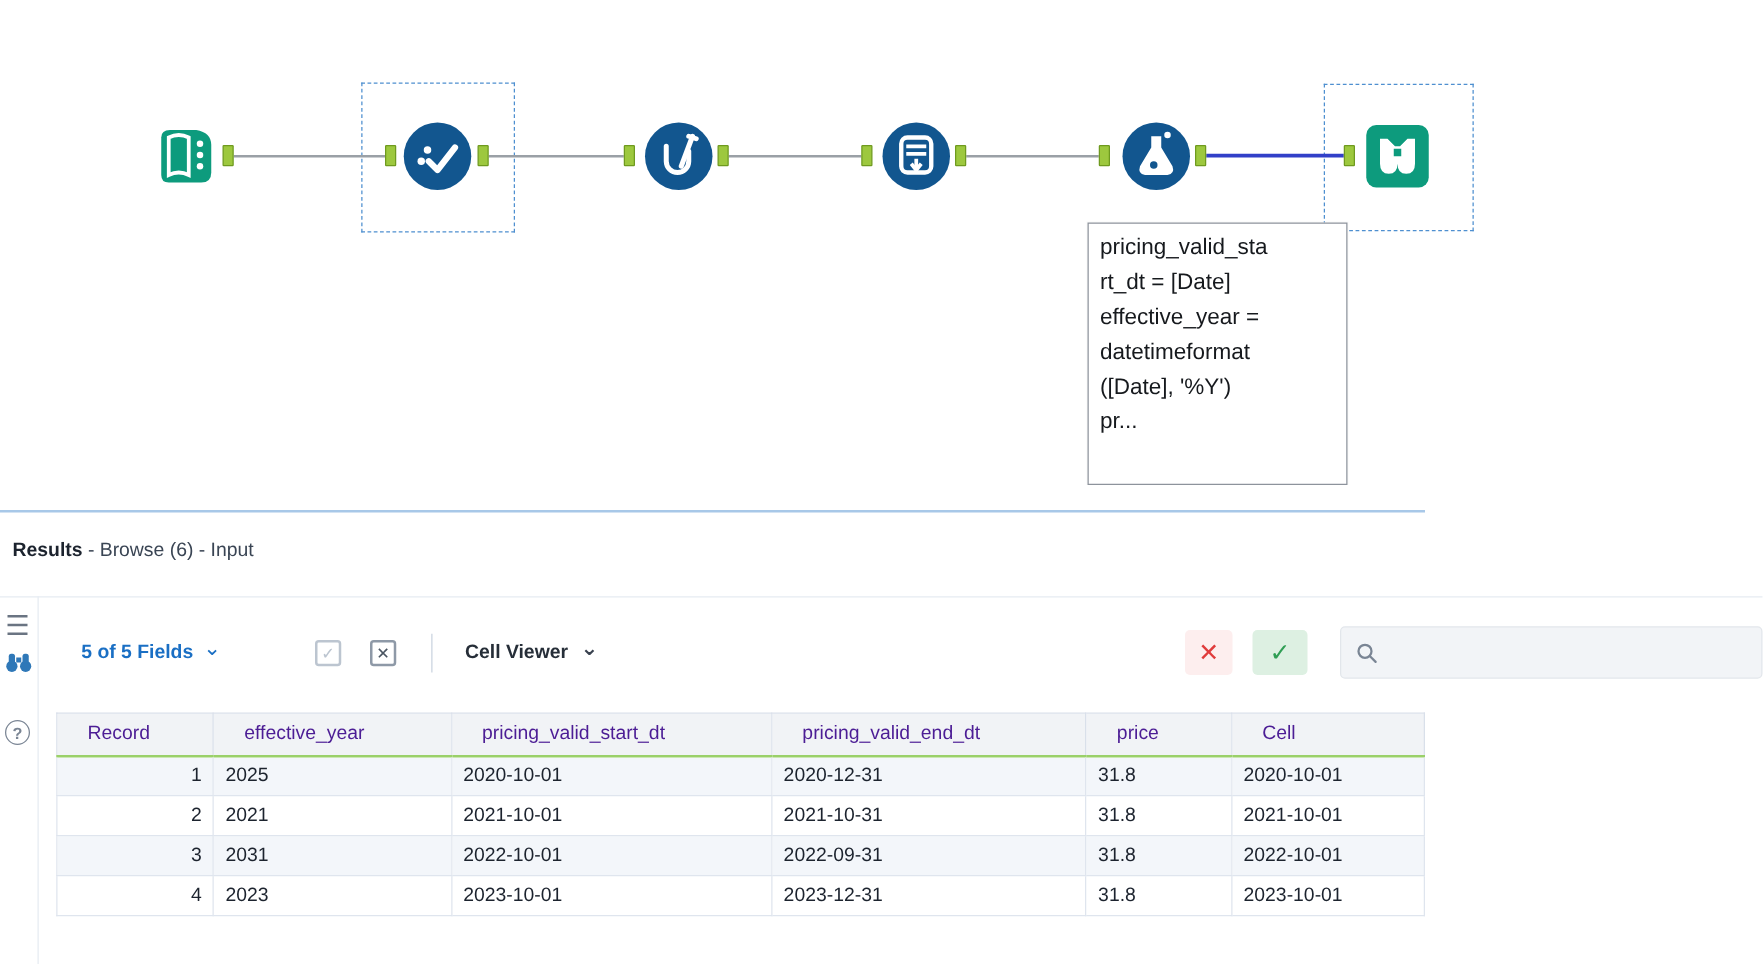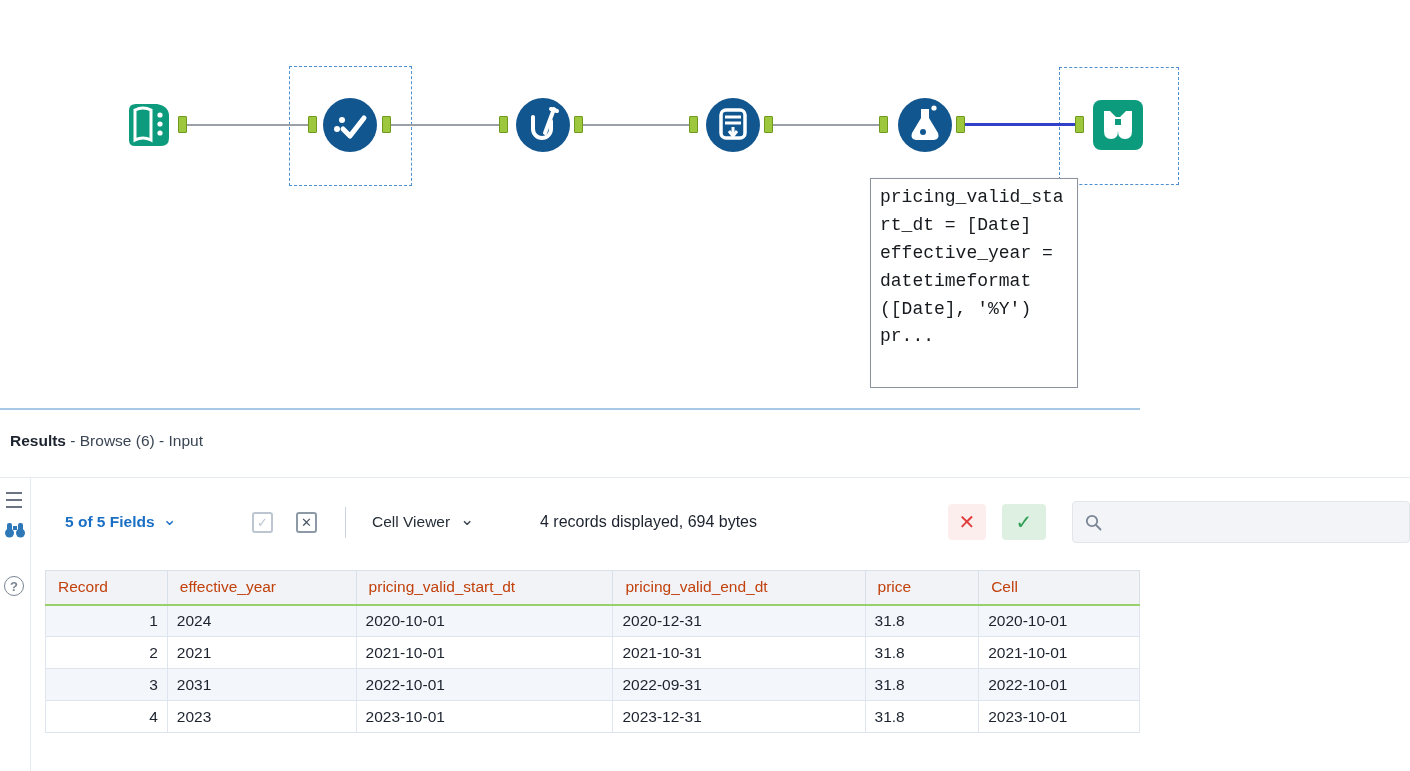--- a/index.html
+++ b/index.html
@@ -40,39 +40,39 @@
     font-size:13px; color:#7a8594; font-weight:bold; }
 
   
   .tb { position:absolute; display:flex; align-items:center; }
   .fields-dd { left:65px; top:96px; height:32px; color:#1a6fc4; font-size:15.5px; font-weight:bold; cursor:pointer;align-items:center; }
   .fields-dd .chev { margin-left:8px; font-size:17px; font-weight:normal; transform:translateY(-3px); }
   .cbox { width:21px; height:21px; border-radius:3px; display:flex; align-items:center; justify-content:center; font-size:13px; }
   .cb1 { left:252px; top:102px; border:2px solid #bcc5d0; color:#bcc5d0; }
   .cb2 { left:296px; top:102px; border:2px solid #8e99a7; color:#4a5562; }
   .tb-divider { left:345px; top:97px; width:1px; height:31px; background:#cad3df; }
-  .cell-viewer { left:372px; top:96px; height:32px; color:#262e38; font-size:15.5px; cursor:pointer; }
+  .cell-viewer { left:372px; top:96px; height:32px; color:#262e38; font-size:15.5px; cursor:pointer;font-weight:bold; }
   .cell-viewer .chev { margin-left:10px; font-size:17px; color:#3a4350; transform:translateY(-3px); }
   .records-info { left:540px; top:96px; height:32px; font-size:16px; color:#1c232e; }
   .btn-x { left:948px; top:94px; width:38px; height:36px; border-radius:4px; background:#fdeeee;
     color:#e03c3c; font-size:20px; font-weight:bold; justify-content:center; cursor:pointer; }
   .btn-check { left:1002px; top:94px; width:44px; height:36px; border-radius:4px; background:#ddf0e2;
     color:#2f9e54; font-size:20px; font-weight:bold; justify-content:center; cursor:pointer; }
 
   .search-box { left:1072px; top:91px; width:338px; height:42px; background:#f2f4f7;
     border:1px solid #e2e6eb; border-radius:4px; padding:0 12px; }
   .search-box input { border:none; outline:none; background:transparent; font-size:16px; color:#3a4554;
     width:260px; margin-left:10px; font-family:"Liberation Sans",sans-serif; }
   .search-box input::placeholder { color:#8a94a2; }
 
   
   #grid { position:absolute; left:45px; top:160px; border-collapse:collapse; table-layout:fixed;
     border:1px solid #c8d2df; font-size:15.5px; }
   #grid th { height:34px; background:#f1f3f6; border:1px solid #d9e0ea; border-bottom:2px solid #9ad069;
-    font-weight:normal; color:#c2410c; text-align:left; padding:0 12px; overflow:hidden; white-space:nowrap; }
+    font-weight:normal; color:#4c1d95; text-align:left; padding:0 24px; overflow:hidden; white-space:nowrap; }
   #grid td { height:32px; border:1px solid #dfe5ee; padding:0 9px; color:#1c232e; overflow:hidden; white-space:nowrap; }
   #grid tr.odd td { background:#f3f6fa; }
   #grid tr.even td { background:#ffffff; }
   #grid td.rec { text-align:right; }
 </style>
 </head>
 <body>
 
 <div id="canvas">
 
@@ -145,21 +145,21 @@
   </div>
 
   <div class="tool" style="left:1089px;top:96px;">
     <svg width="56" height="56" viewBox="0 0 56 56">
       <rect x="3" y="3" width="50" height="50" rx="8" fill="#0d9b7d"></rect>
       <path d="M20 14 L26 20 L30 20 L36 14 L42 14 L42 34 Q42 42 35 42 Q28 42 28 34 Q28 42 21 42 Q14 42 14 34 L14 14 Z" fill="#ffffff"></path>
       <rect x="25" y="22" width="6" height="6" fill="#0d9b7d"></rect>
     </svg>
   </div>
 
-  <div class="annotation" style="left:870px;top:178px;width:208px;height:210px;font-family:Liberation Mono, monospace;">pricing_valid_sta
+  <div class="annotation" style="left:870px;top:178px;width:208px;height:210px;">pricing_valid_sta
 rt_dt = [Date]
 effective_year =
 datetimeformat
 ([Date], '%Y')
 pr...</div>
 </div>
 
 <div id="results">
 
   <div class="results-title">
@@ -189,21 +189,20 @@
     <span>5 of 5 Fields</span>
     <span class="chev">⌄</span>
   </div>
   <div class="tb cbox cb1">✓</div>
   <div class="tb cbox cb2">✕</div>
   <div class="tb tb-divider"></div>
   <div class="tb cell-viewer">
     <span>Cell Viewer</span>
     <span class="chev">⌄</span>
   </div>
-  <div class="tb records-info">4 records displayed, 694 bytes</div>
   <div class="tb btn-x">✕</div>
   <div class="tb btn-check">✓</div>
 
   <div class="tb search-box">
     <svg width="17" height="17" viewBox="0 0 17 17">
       <circle cx="7" cy="7" r="5.2" fill="none" stroke="#7a8594" stroke-width="1.8"></circle>
       <line x1="11" y1="11" x2="15.5" y2="15.5" stroke="#7a8594" stroke-width="1.8" stroke-linecap="round"></line>
     </svg>
   </div>
 
@@ -222,21 +221,21 @@
         <th>effective_year</th>
         <th>pricing_valid_start_dt</th>
         <th>pricing_valid_end_dt</th>
         <th>price</th>
         <th>Cell</th>
       </tr>
     </thead>
     <tbody>
       <tr class="odd">
         <td class="rec">1</td>
-        <td>2024</td>
+        <td>2025</td>
         <td>2020-10-01</td>
         <td>2020-12-31</td>
         <td>31.8</td>
         <td>2020-10-01</td>
       </tr>
       <tr class="even">
         <td class="rec">2</td>
         <td>2021</td>
         <td>2021-10-01</td>
         <td>2021-10-31</td>

